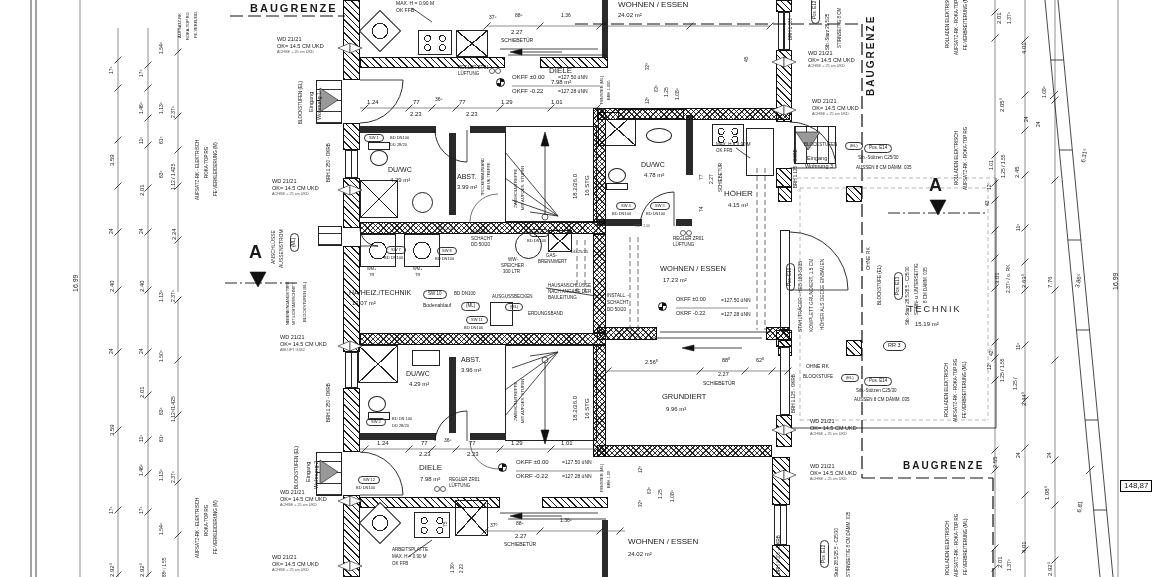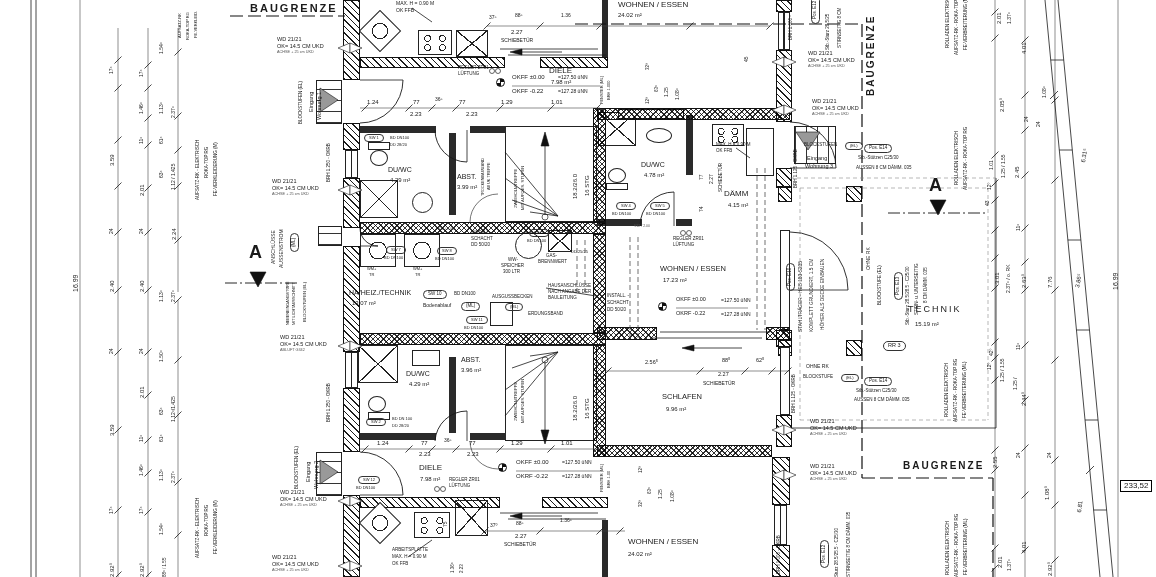--- a/index.html
+++ b/index.html
@@ -344,21 +344,21 @@
       <line x1="1051.5" y1="508.5" x2="1058.5" y2="501.5" stroke="#1a1a1a" stroke-width="0.8"></line>
       <line x1="1051.5" y1="563.5" x2="1058.5" y2="556.5" stroke="#1a1a1a" stroke-width="0.8"></line>
       <line x1="408" y1="557" x2="432" y2="540" stroke="#1a1a1a" stroke-width="0.8"></line>
       <line x1="412" y1="8" x2="432" y2="22" stroke="#1a1a1a" stroke-width="0.8"></line>
       <line x1="546" y1="288" x2="596" y2="296" stroke="#1a1a1a" stroke-width="0.8"></line>
       <line x1="736" y1="148" x2="750" y2="158" stroke="#1a1a1a" stroke-width="0.8"></line>
     </svg>
 <div class="ann b ls" style="left: 250px; top: 3px; font-size: 11px;">BAUGRENZE</div>
     <div class="ann b ls" style="left: 866px; top: 96px; font-size: 10px; transform: rotate(-90deg);">BAUGRENZE</div>
     <div class="ann b ls" style="left: 903px; top: 461px; font-size: 10px;">BAUGRENZE</div>
-    <div class="ann box" style="left: 1120px; top: 480px; font-size: 8px;">233,52</div>
+    <div class="ann box" style="left: 1120px; top: 480px; font-size: 8px;">148,87</div>
     <div class="ann b" style="left: 249px; top: 243px; font-size: 18px;">A</div>
     <div class="ann b" style="left: 929px; top: 176px; font-size: 18px;">A</div>
     <div class="ann" style="left: 618px; top: 1px; font-size: 8px;">WOHNEN / ESSEN</div>
     <div class="ann" style="left: 618px; top: 12px; font-size: 6px;">24.02 m²</div>
     <div class="ann" style="left: 396px; top: 1px; font-size: 5px;">MAX. H = 0.90 M</div>
     <div class="ann" style="left: 396px; top: 8px; font-size: 5px;">OK FFB</div>
     <div class="ann" style="left: 489px; top: 15px; font-size: 5px;">37⁵</div>
     <div class="ann" style="left: 515px; top: 13px; font-size: 5px;">88⁵</div>
     <div class="ann" style="left: 561px; top: 13px; font-size: 5px;">1.36</div>
     <div class="ann" style="left: 511px; top: 29px; font-size: 6px;">2.27</div>
@@ -427,21 +427,21 @@
     <div class="ann" style="left: 548px; top: 284px; font-size: 4.5px;">HAUSANSCHLÜSSE</div>
     <div class="ann" style="left: 548px; top: 290px; font-size: 4.5px;">NACH ANGABE DER</div>
     <div class="ann" style="left: 548px; top: 296px; font-size: 4.5px;">BAULEITUNG</div>
     <div class="ann" style="left: 492px; top: 295px; font-size: 4.5px;">AUSGUSSBECKEN</div>
     <div class="ann oval" style="left: 505px; top: 303px; font-size: 4px;">(ML)</div>
     <div class="ann oval" style="left: 466px; top: 316px; font-size: 4px;">SW 11</div>
     <div class="ann" style="left: 464px; top: 326px; font-size: 4px;">BD DN100</div>
     <div class="ann" style="left: 528px; top: 312px; font-size: 4.5px;">ERDUNGSBAND</div>
     <div class="ann" style="left: 641px; top: 161px; font-size: 7px;">DU/WC</div>
     <div class="ann" style="left: 644px; top: 172px; font-size: 6px;">4.78 m²</div>
-    <div class="ann" style="left: 724px; top: 190px; font-size: 8px;">DÄMM</div>
+    <div class="ann" style="left: 724px; top: 190px; font-size: 8px;">HÖHER</div>
     <div class="ann" style="left: 728px; top: 202px; font-size: 6px;">4.15 m²</div>
     <div class="ann" style="left: 716px; top: 143px; font-size: 4.5px;">MAX. H = 0.90 M</div>
     <div class="ann" style="left: 716px; top: 149px; font-size: 4.5px;">OK FFB</div>
     <div class="ann" style="left: 719px; top: 192px; font-size: 4.5px; transform: rotate(-90deg);">SCHIEBETÜR</div>
     <div class="ann" style="left: 699px; top: 180px; font-size: 5px; transform: rotate(-90deg);">77</div>
     <div class="ann" style="left: 709px; top: 184px; font-size: 5px; transform: rotate(-90deg);">2.27</div>
     <div class="ann" style="left: 699px; top: 212px; font-size: 5px; transform: rotate(-90deg);">74</div>
     <div class="ann oval" style="left: 616px; top: 202px; font-size: 4px;">SW 4</div>
     <div class="ann" style="left: 612px; top: 212px; font-size: 4px;">BD DN100</div>
     <div class="ann oval" style="left: 650px; top: 202px; font-size: 4px;">SW 5</div>
@@ -451,21 +451,21 @@
     <div class="ann" style="left: 673px; top: 243px; font-size: 4.5px;">LÜFTUNG</div>
     <div class="ann" style="left: 660px; top: 265px; font-size: 7.5px;">WOHNEN / ESSEN</div>
     <div class="ann" style="left: 663px; top: 277px; font-size: 6px;">17.23 m²</div>
     <div class="ann" style="left: 676px; top: 297px; font-size: 5.5px;">OKFF ±0.00</div>
     <div class="ann" style="left: 721px; top: 298px; font-size: 5px;">=127.50 üNN</div>
     <div class="ann" style="left: 676px; top: 311px; font-size: 5.5px;">OKRF -0.22</div>
     <div class="ann" style="left: 721px; top: 312px; font-size: 5px;">=127.28 üNN</div>
     <div class="ann" style="left: 607px; top: 294px; font-size: 4.5px;">INSTALL. -</div>
     <div class="ann" style="left: 607px; top: 301px; font-size: 4.5px;">SCHACHT</div>
     <div class="ann" style="left: 607px; top: 308px; font-size: 4.5px;">DD 50/20</div>
-    <div class="ann" style="left: 662px; top: 393px; font-size: 7.5px;">SCHLAFEN</div>
+    <div class="ann" style="left: 662px; top: 393px; font-size: 7.5px;">GRUNDIERT</div>
     <div class="ann" style="left: 666px; top: 406px; font-size: 6px;">9.96 m²</div>
     <div class="ann" style="left: 645px; top: 360px; font-size: 5.5px;">2.56⁵</div>
     <div class="ann" style="left: 722px; top: 358px; font-size: 5.5px;">88⁵</div>
     <div class="ann" style="left: 756px; top: 358px; font-size: 5.5px;">62⁵</div>
     <div class="ann" style="left: 718px; top: 372px; font-size: 5.5px;">2.27</div>
     <div class="ann" style="left: 703px; top: 381px; font-size: 5px;">SCHIEBETÜR</div>
     <div class="ann" style="left: 806px; top: 364px; font-size: 5px;">OHNE RK</div>
     <div class="ann" style="left: 803px; top: 375px; font-size: 4.5px;">BLOCKSTUFE</div>
     <div class="ann oval" style="left: 841px; top: 374px; font-size: 4px;">(EL)</div>
     <div class="ann oval" style="left: 864px; top: 377px; font-size: 4.5px;">Pos. E14</div>

